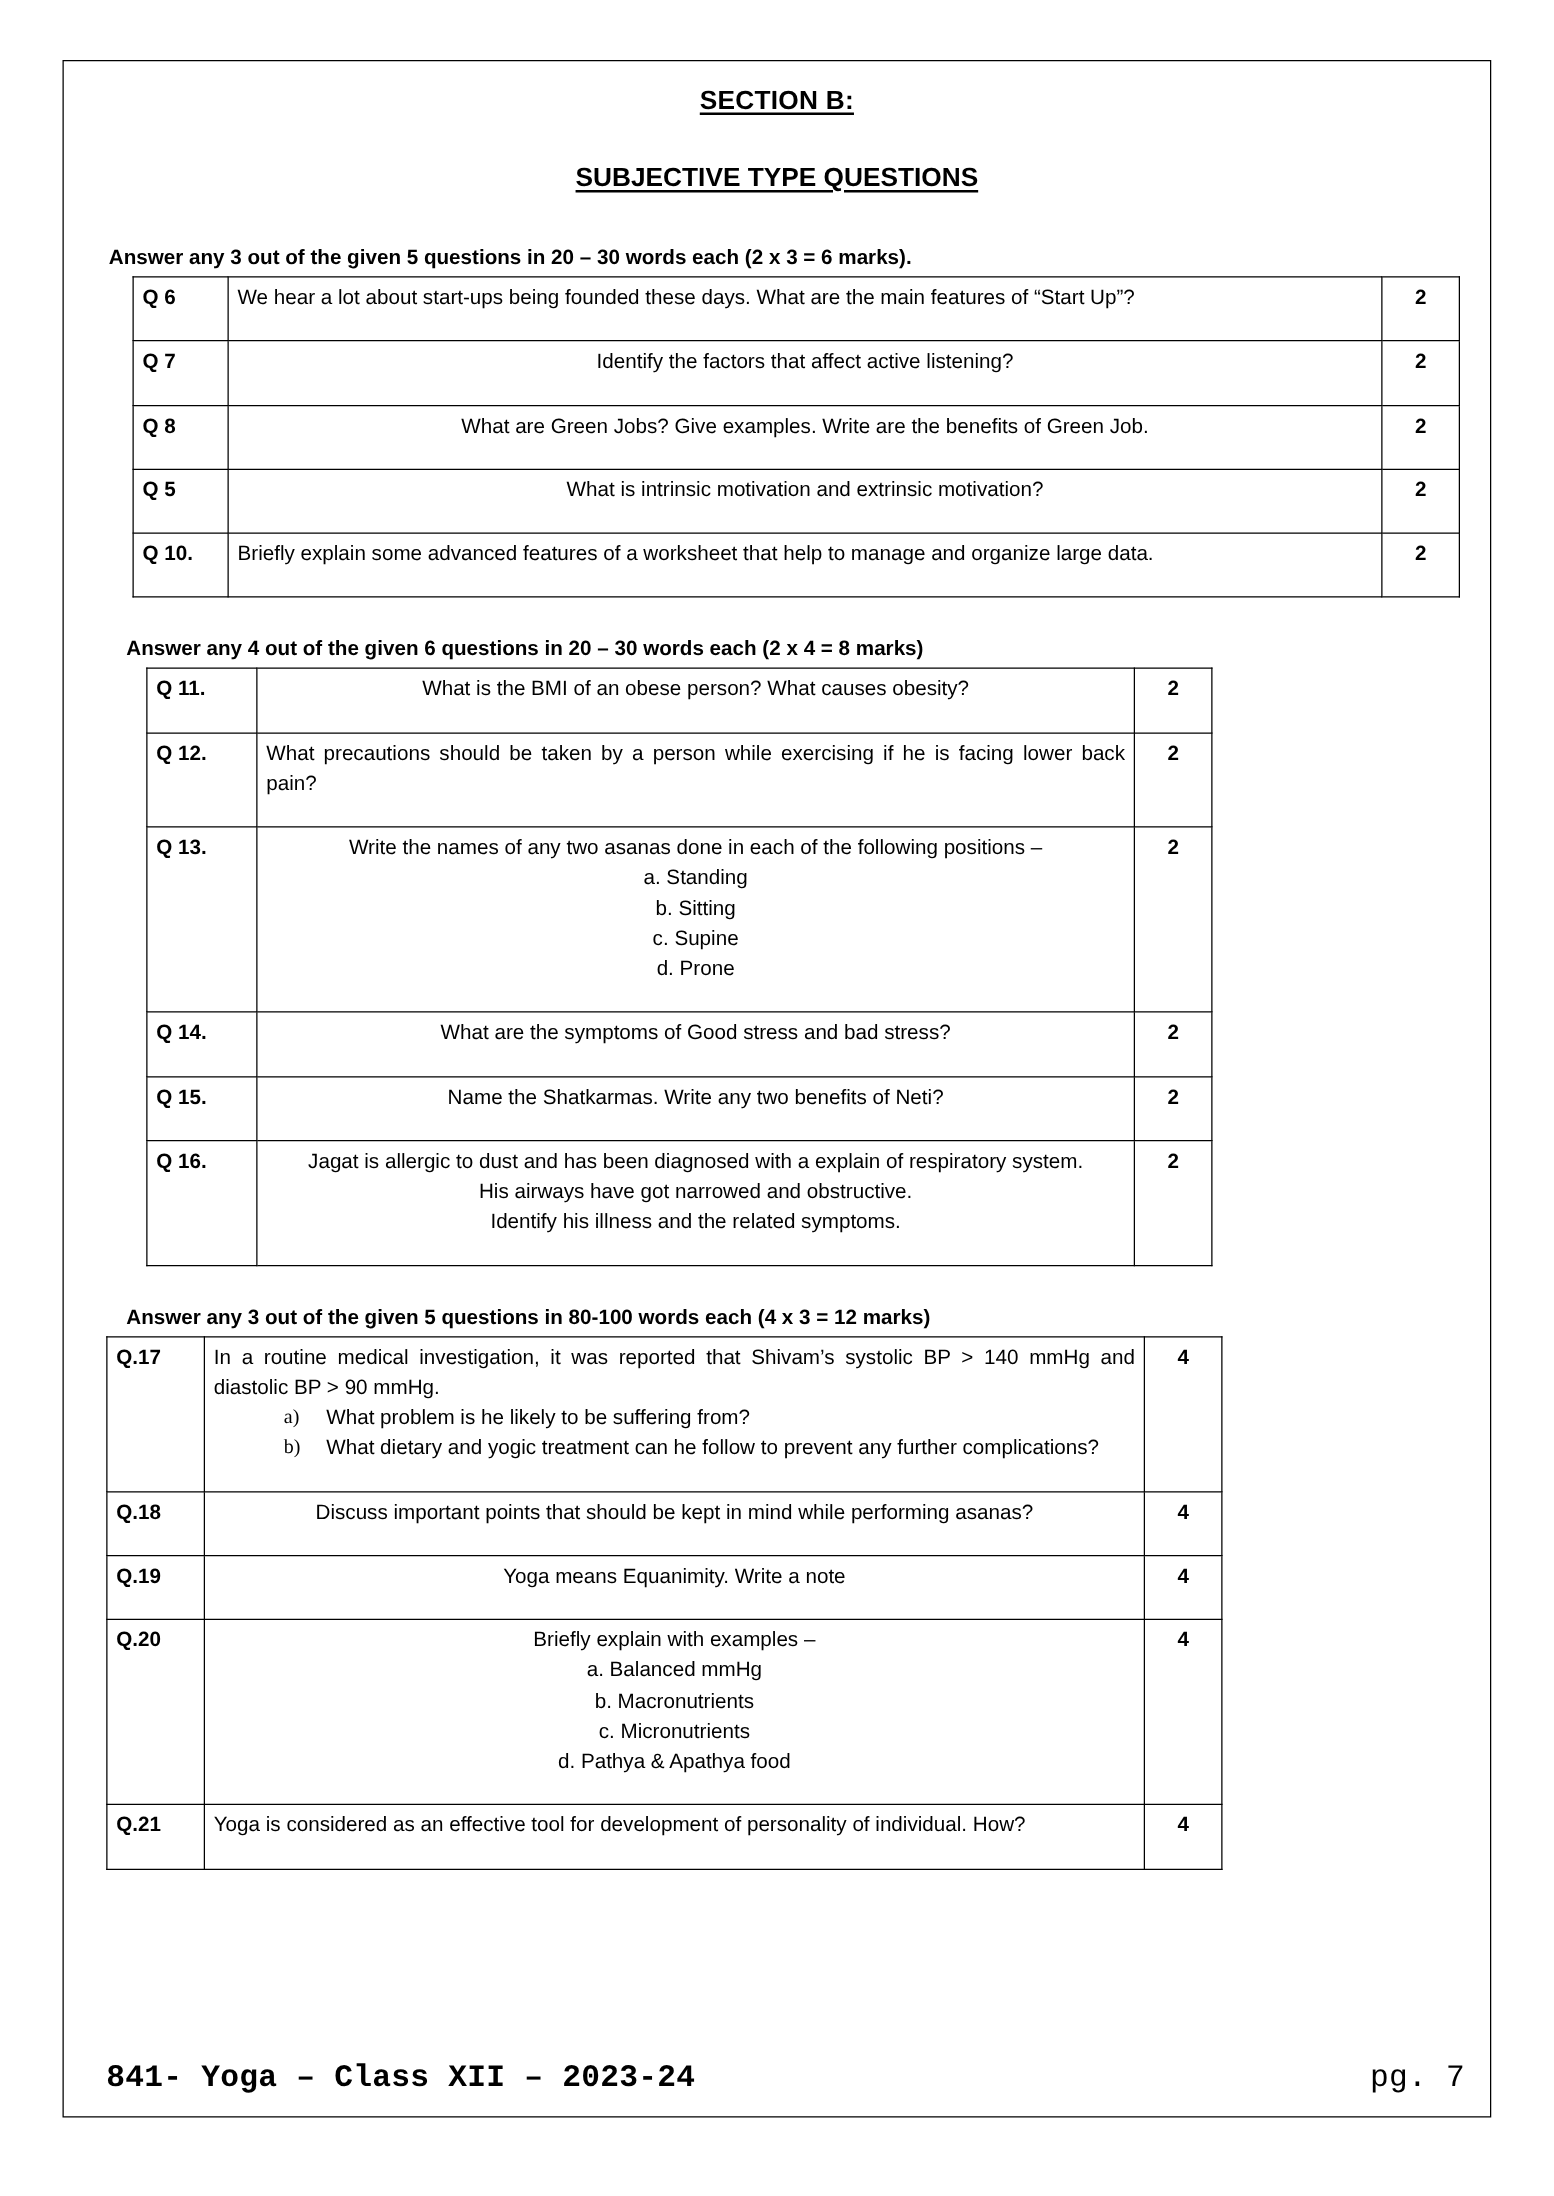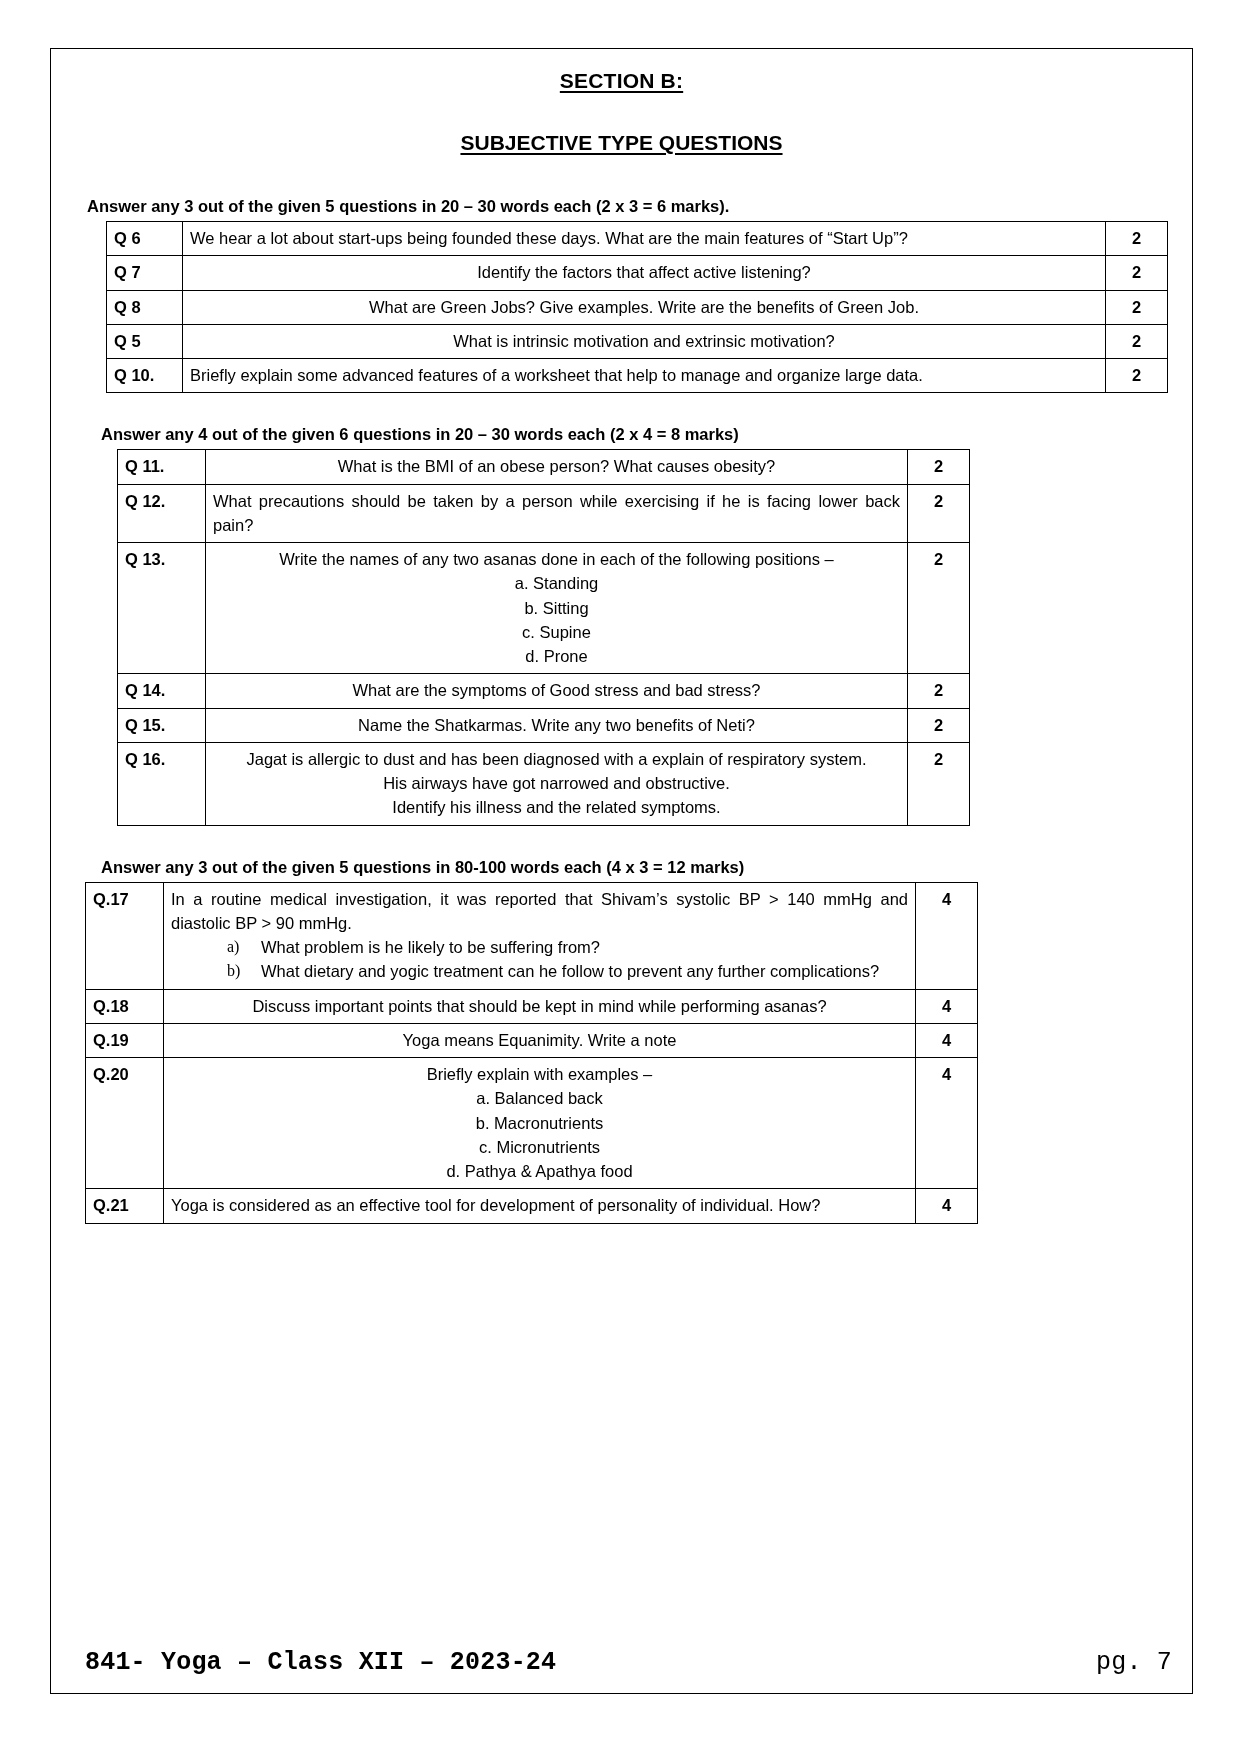--- a/index.html
+++ b/index.html
@@ -77,21 +77,21 @@
     font-size: 16.5px;
     width: 1062px;
   }
   table.qtable.indent-1 { margin-left: 21px; width: 1062px; }
   table.qtable.indent-2 { margin-left: 32px; width: 853px; }
   table.qtable.indent-3 { width: 893px; }
 
   table.qtable td {
     border: 1.1px solid #000;
     vertical-align: top;
-    padding: 4px 7px 5px 7px;
+    padding: 4px 7px 22px 7px;
     line-height: 1.47;
   }
 
   td.qlabel {
     font-weight: bold;
     text-align: left;
     padding-left: 13px;
     white-space: nowrap;
   }
   td.qmarks {
@@ -302,21 +302,21 @@
         <tr>
           <td class="qlabel">Q.19</td>
           <td class="qtext nojustify">Yoga means Equanimity. Write a note</td>
           <td class="qmarks">4</td>
         </tr>
         <tr>
           <td class="qlabel">Q.20</td>
           <td class="qtext nojustify">
             <div>Briefly explain with examples –</div>
             <ul class="sub-list">
-              <li>a. Balanced back</li>
+              <li>a. Balanced mmHg</li>
               <li>b. Macronutrients</li>
               <li>c. Micronutrients</li>
               <li>d. Pathya &amp; Apathya food</li>
             </ul>
           </td>
           <td class="qmarks">4</td>
         </tr>
         <tr>
           <td class="qlabel">Q.21</td>
           <td class="qtext">Yoga is considered as an effective tool for development of personality of individual. How?</td>

